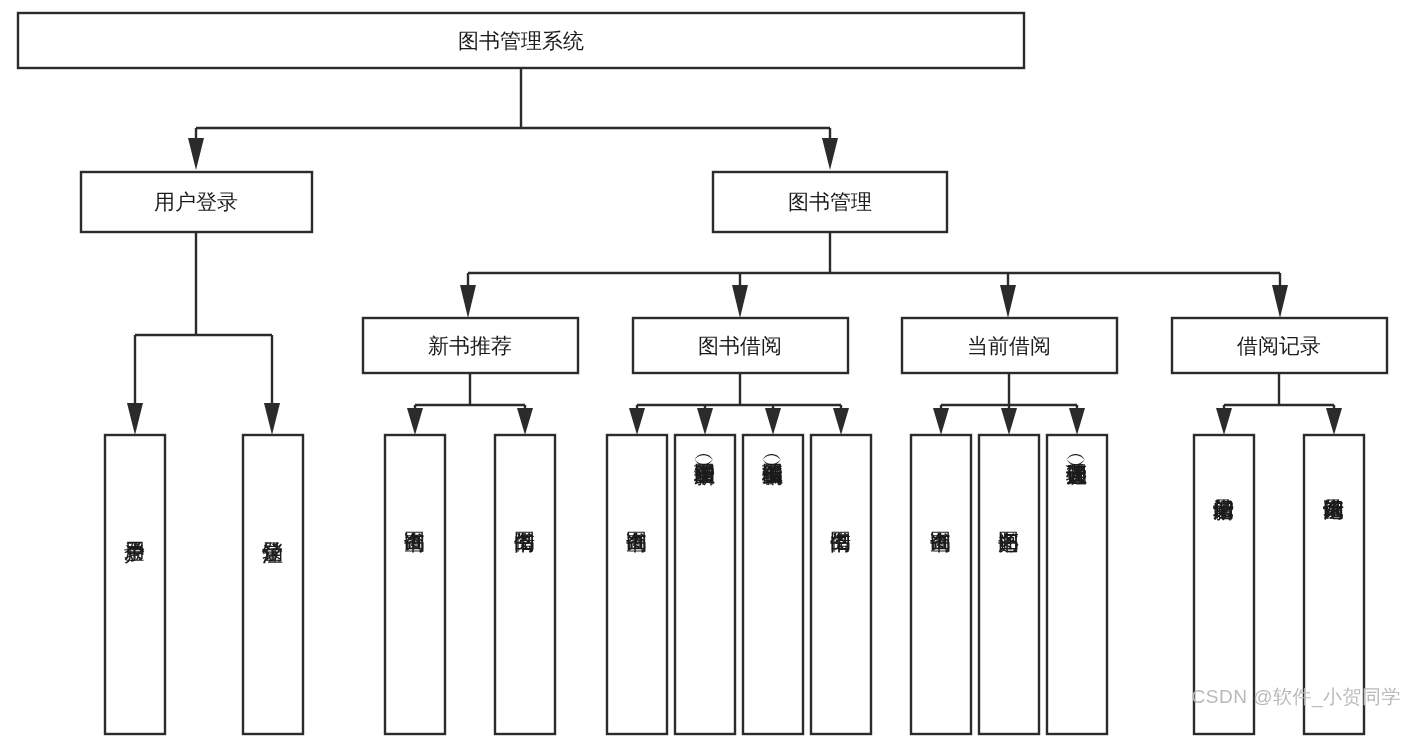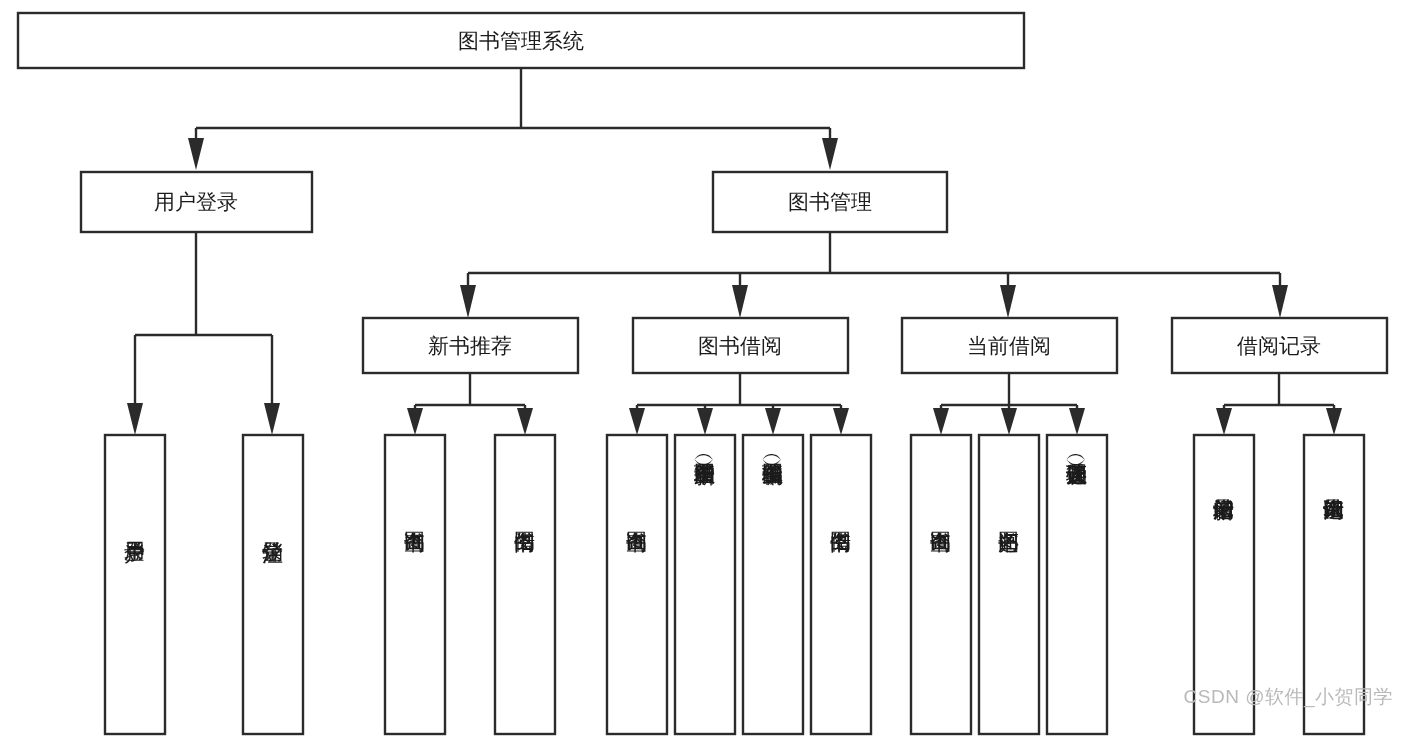--- a/index.html
+++ b/index.html
@@ -46,21 +46,21 @@
     dominant-baseline: middle;
   }
   .node-label-v {
     font-family: "Liberation Sans", sans-serif;
     font-size: 21px;
     fill: #1b1b1b;
     text-anchor: middle;
   }
   .watermark {
     position: absolute;
-    right: 12px;
+    right: 4px;
     bottom: 4px;
     font-family: "Liberation Sans", sans-serif;
     font-size: 19px;
     color: #b9b9b9;
     white-space: nowrap;
     letter-spacing: 0.5px;
   }
 </style>
 </head>
 <body>

